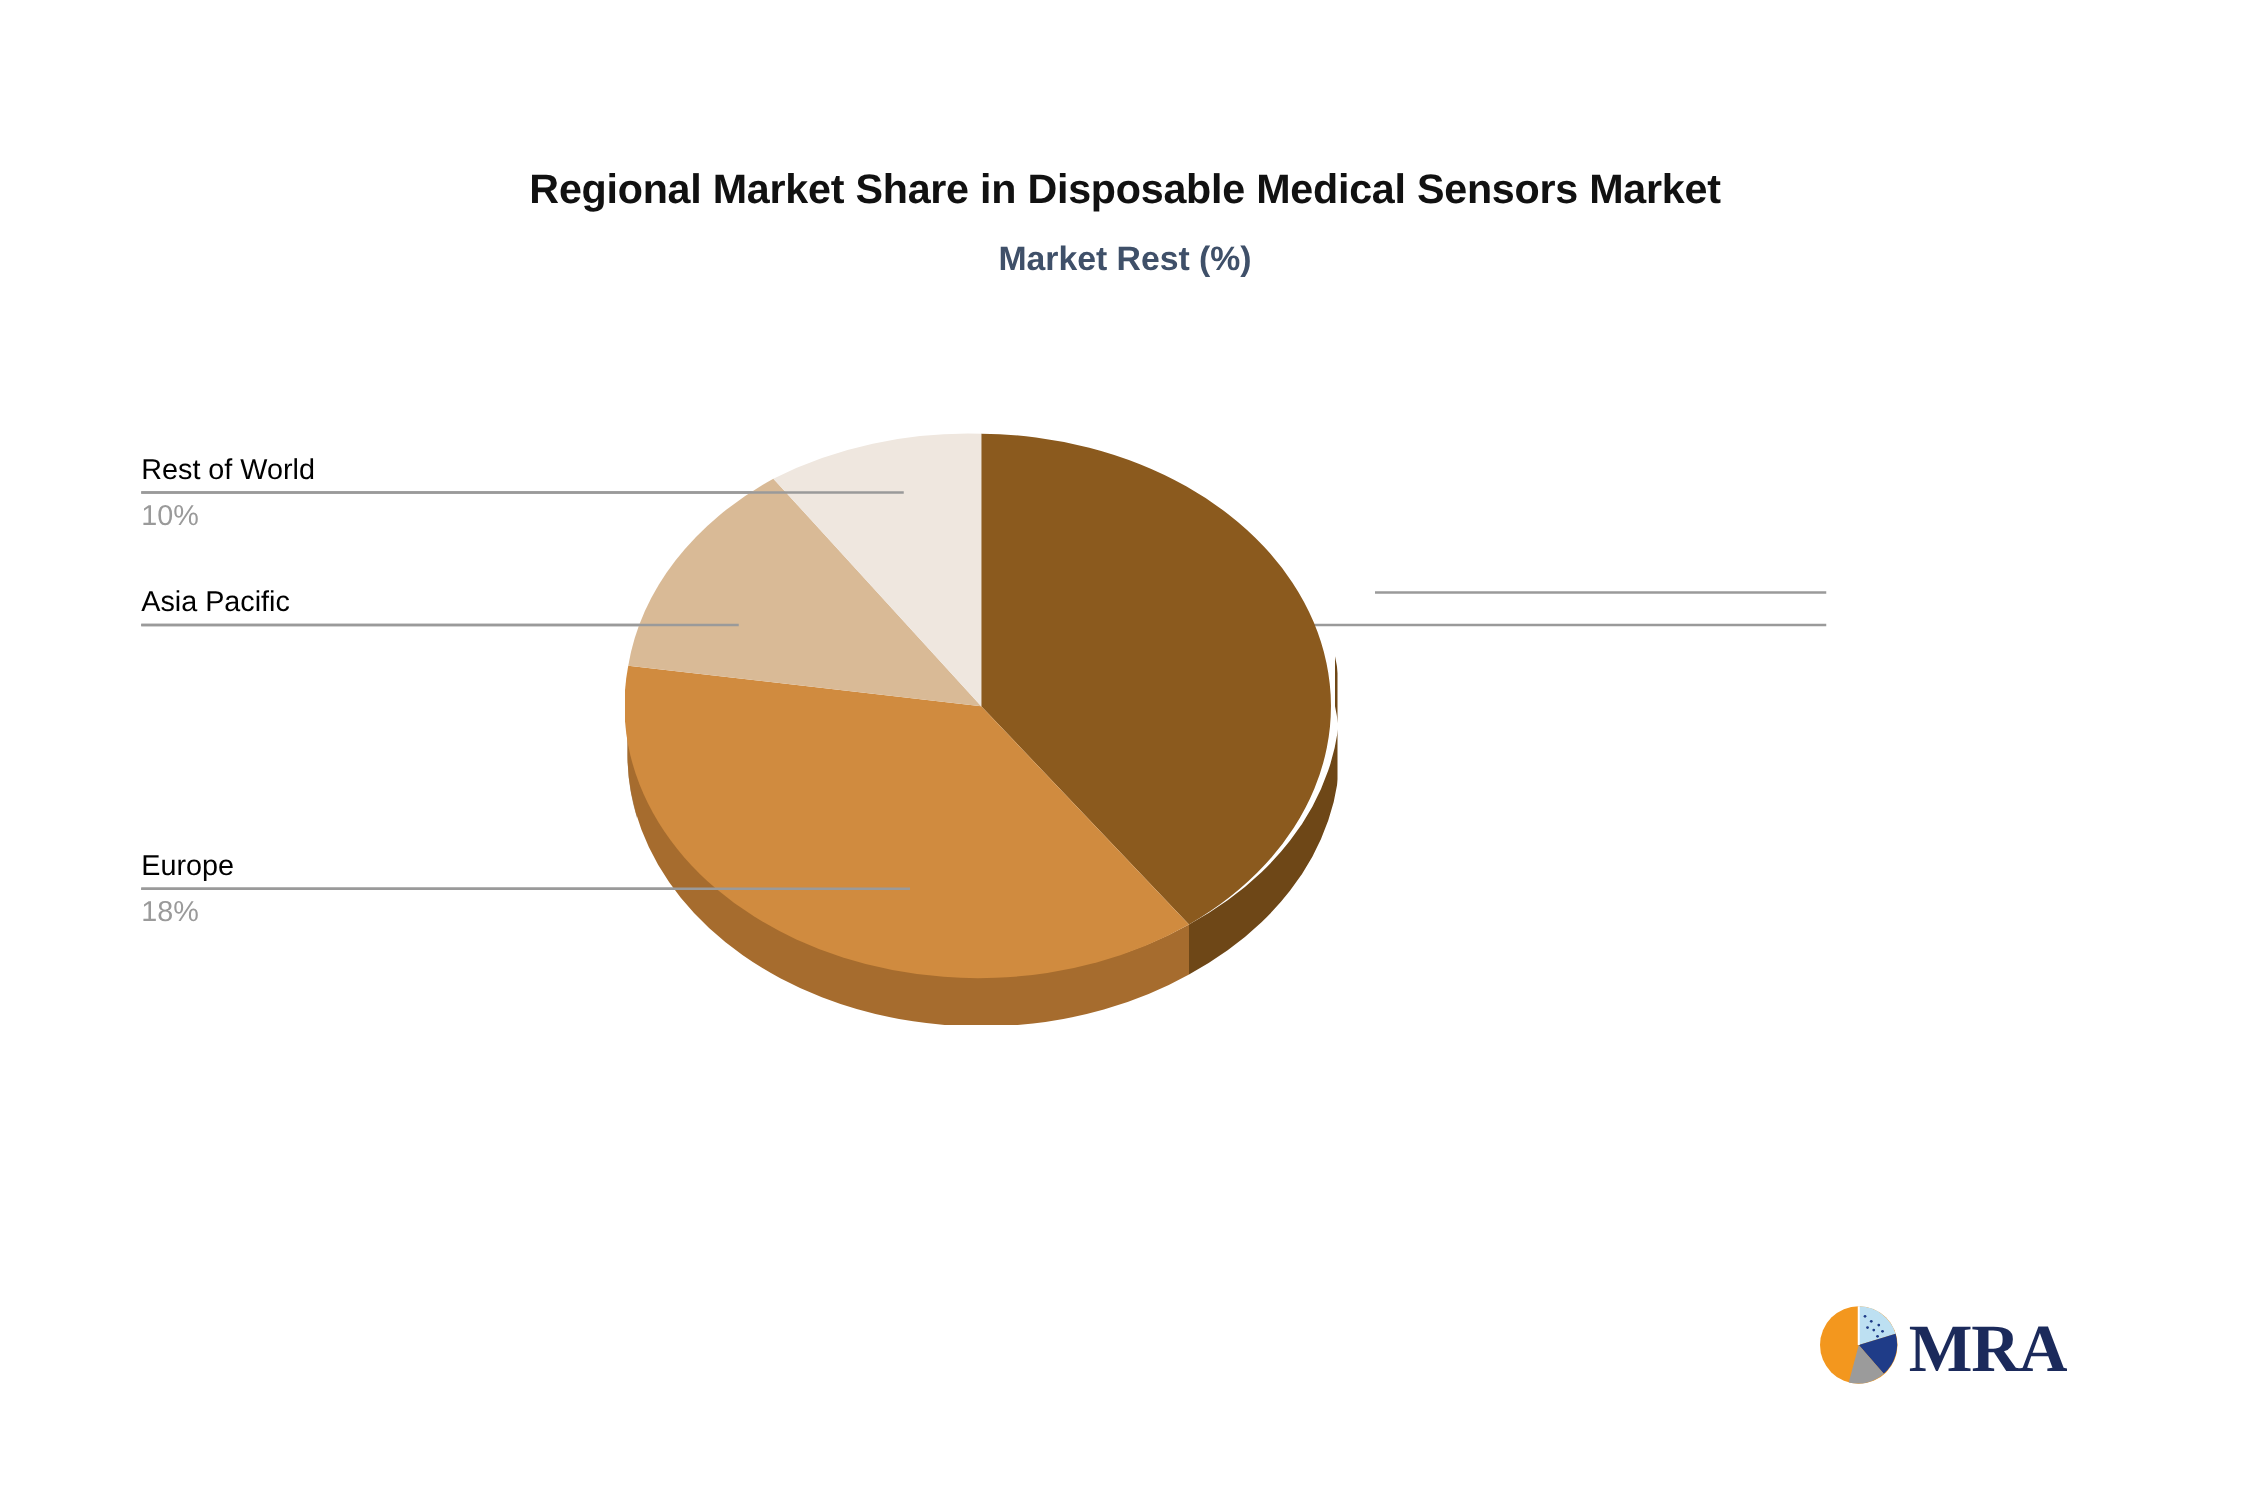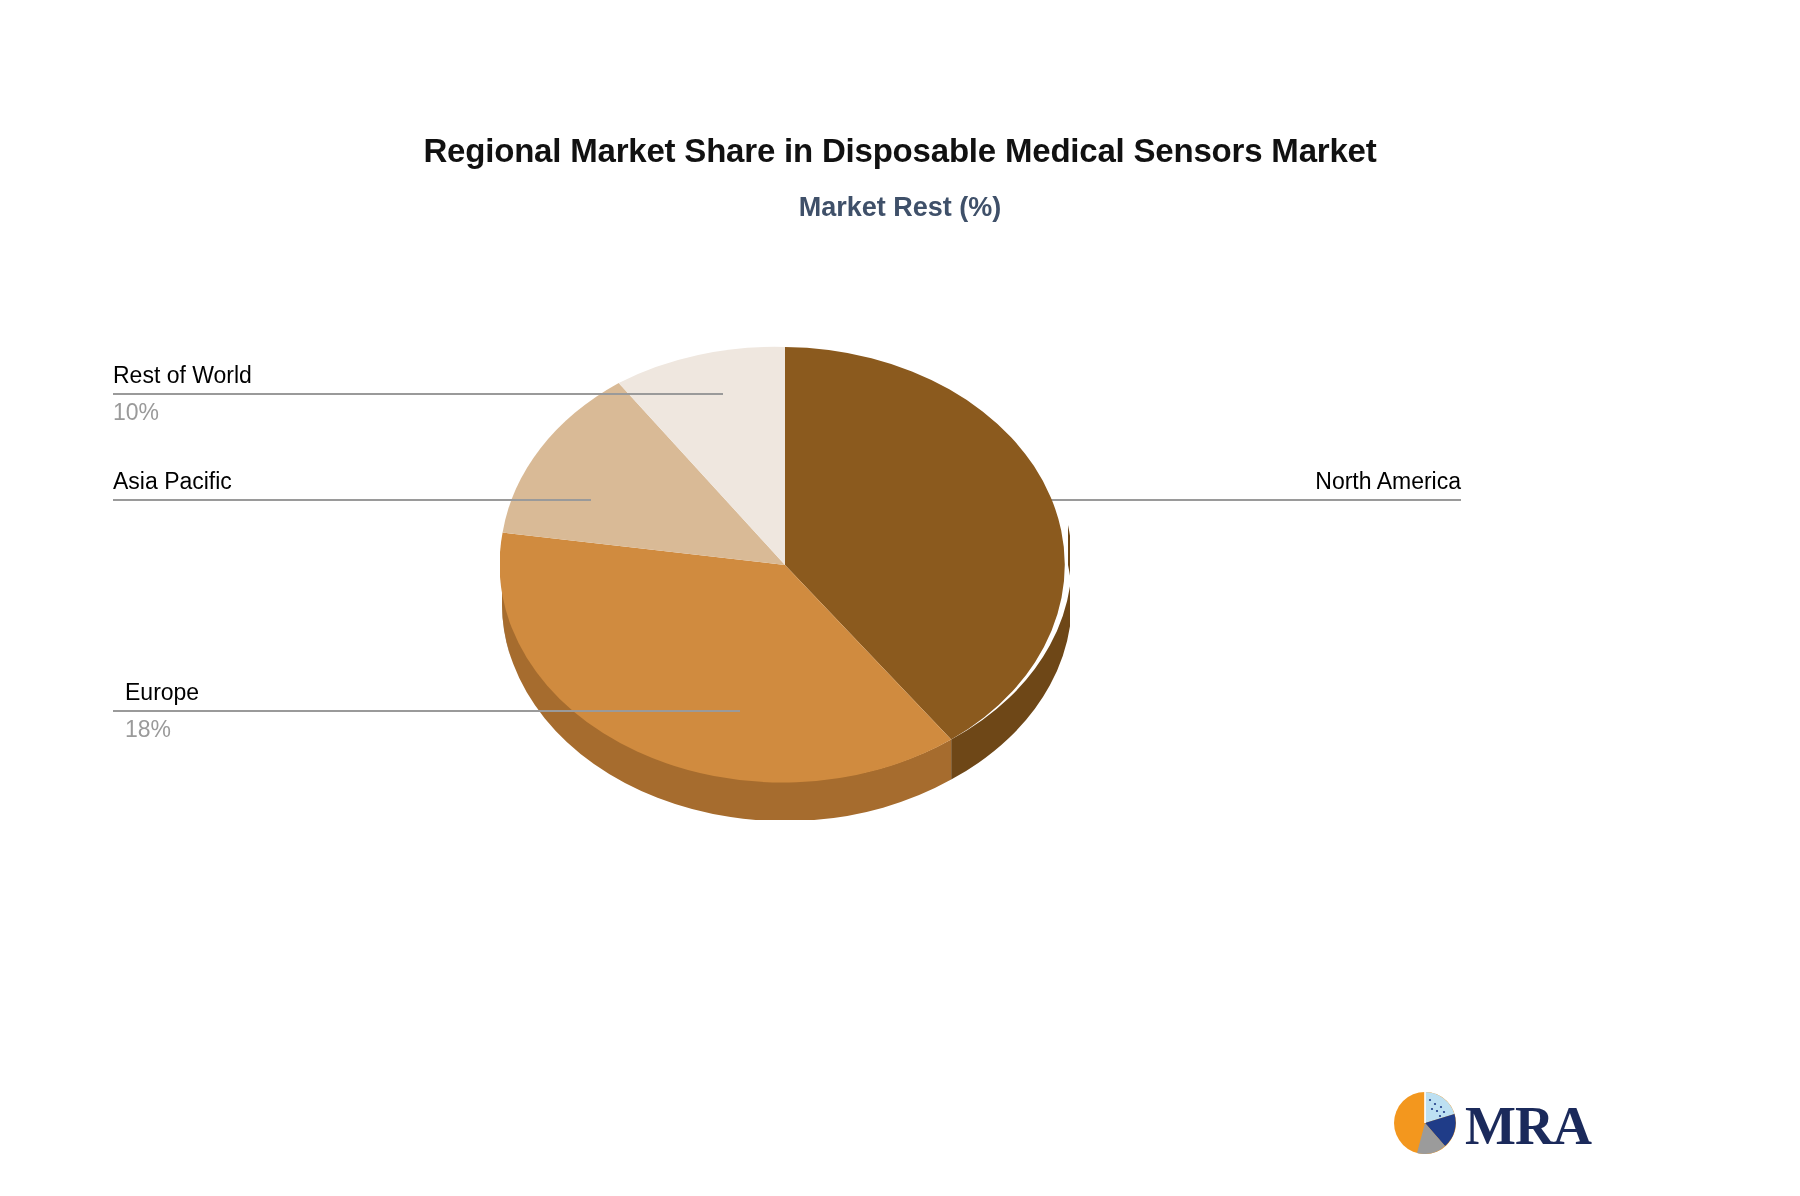--- a/index.html
+++ b/index.html
@@ -70,21 +70,21 @@
     white-space: nowrap;
   }
   .callout.right .cl-name,
   .callout.right .cl-value {
     text-align: right;
   }
 
   
   #callout-row  { left: 113px; top: 362px;  width: 610px; }
   #callout-ap   { left: 113px; top: 468px;  width: 478px; }
-  #callout-eu   { left: 113px; top: 679px;  width: 615px; margin-left: 12px; }
+  #callout-eu   { left: 113px; top: 679px;  width: 615px; }
   #callout-na   { left: 1100px; top: 468px; width: 361px; }
 
   
   .leader {
     position: absolute;
     height: 2px;
     background: #9a9a9a;
   }
   .leader-dot {
     position: absolute;
@@ -100,25 +100,24 @@
     left: 500px;
     top: 320px;
     width: 570px;
     height: 500px;
   }
   #pie-wrap svg { display: block; }
 
   
   #logo {
     position: absolute;
-    left: 1393px;
+    left: 1455px;
     top: 1043px;
     width: 210px;
     height: 68px;
-    margin-top: 47px;
   }
   #logo svg { display: block; }
 </style>
 </head>
 <body>
 
 <div id="canvas">
 
   <div class="title">Regional Market Share in Disposable Medical Sensors Market</div>
   <div class="subtitle">Market Rest (%)</div>
@@ -165,21 +164,20 @@
     <div class="cl-rule"></div>
   </div>
 
   <div class="callout" id="callout-eu">
     <div class="cl-name">Europe</div>
     <div class="cl-rule"></div>
     <div class="cl-value">18%</div>
   </div>
 
   <div class="callout right" id="callout-na">
-    <div class="cl-name">North America</div>
     <div class="cl-rule"></div>
   </div>
 
   <div id="logo">
     <svg width="210" height="68" viewBox="0 0 210 68" xmlns="http://www.w3.org/2000/svg">
 
       <g>
         <circle cx="32" cy="33" r="31" fill="#F3971E"></circle>
 
         <path d="M 32,33 L 32,2 A 31,31 0 0 1 61.5,24 Z" fill="#BDE0F2"></path>

